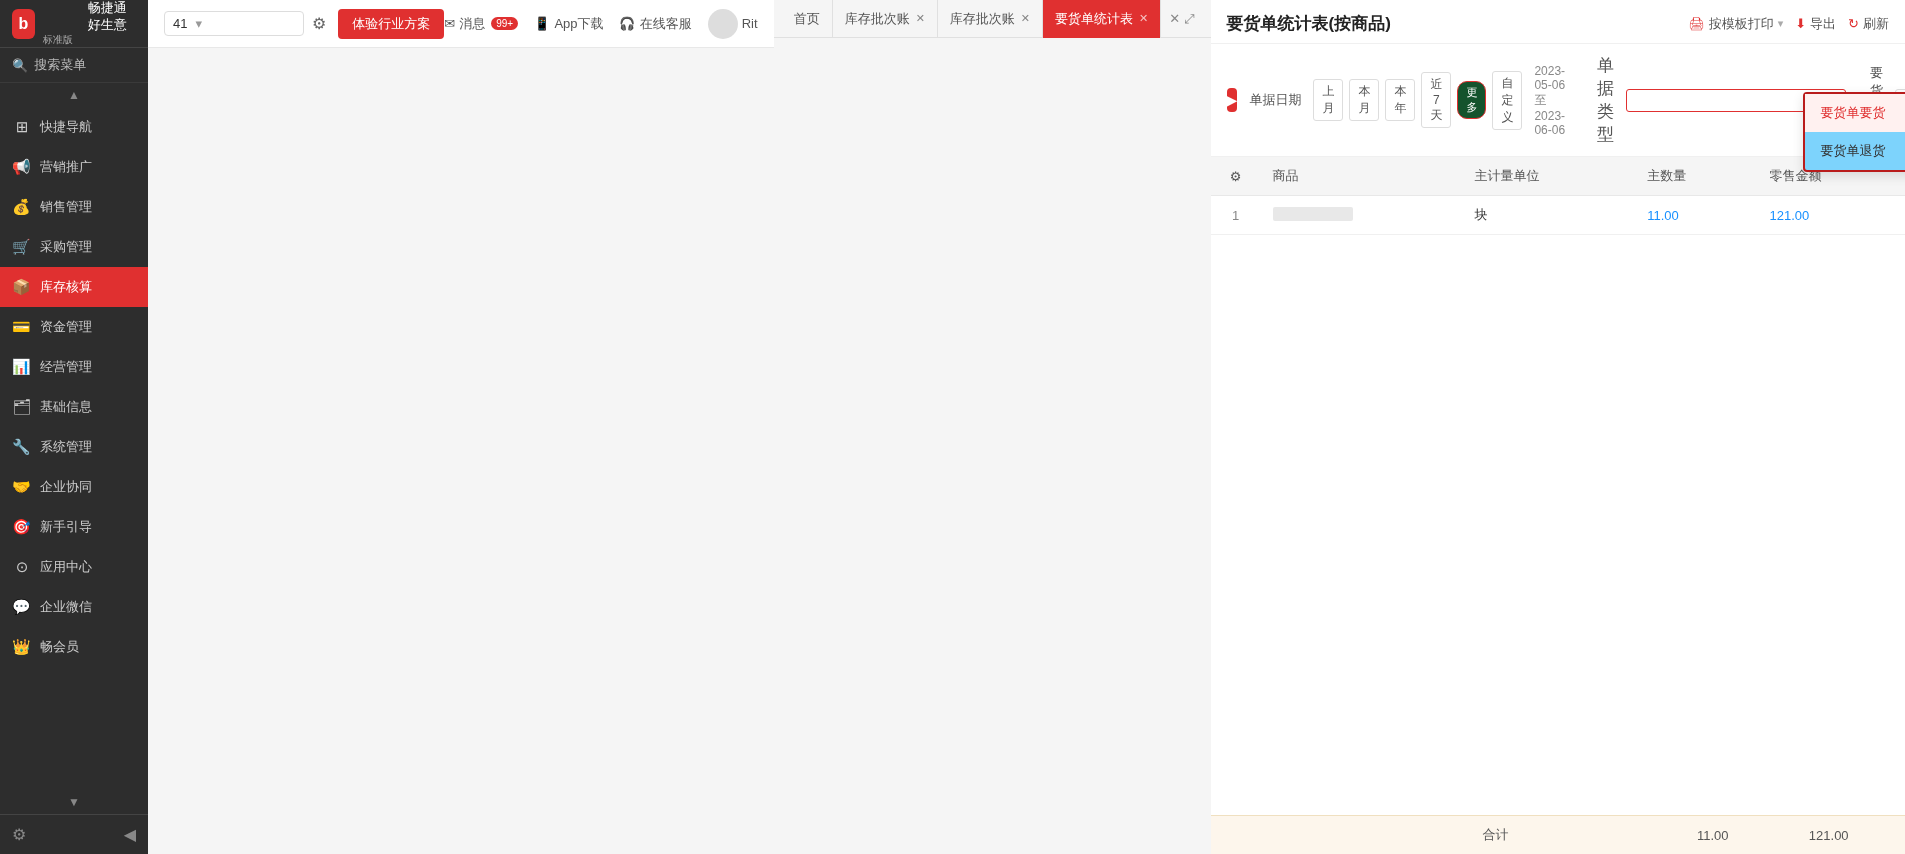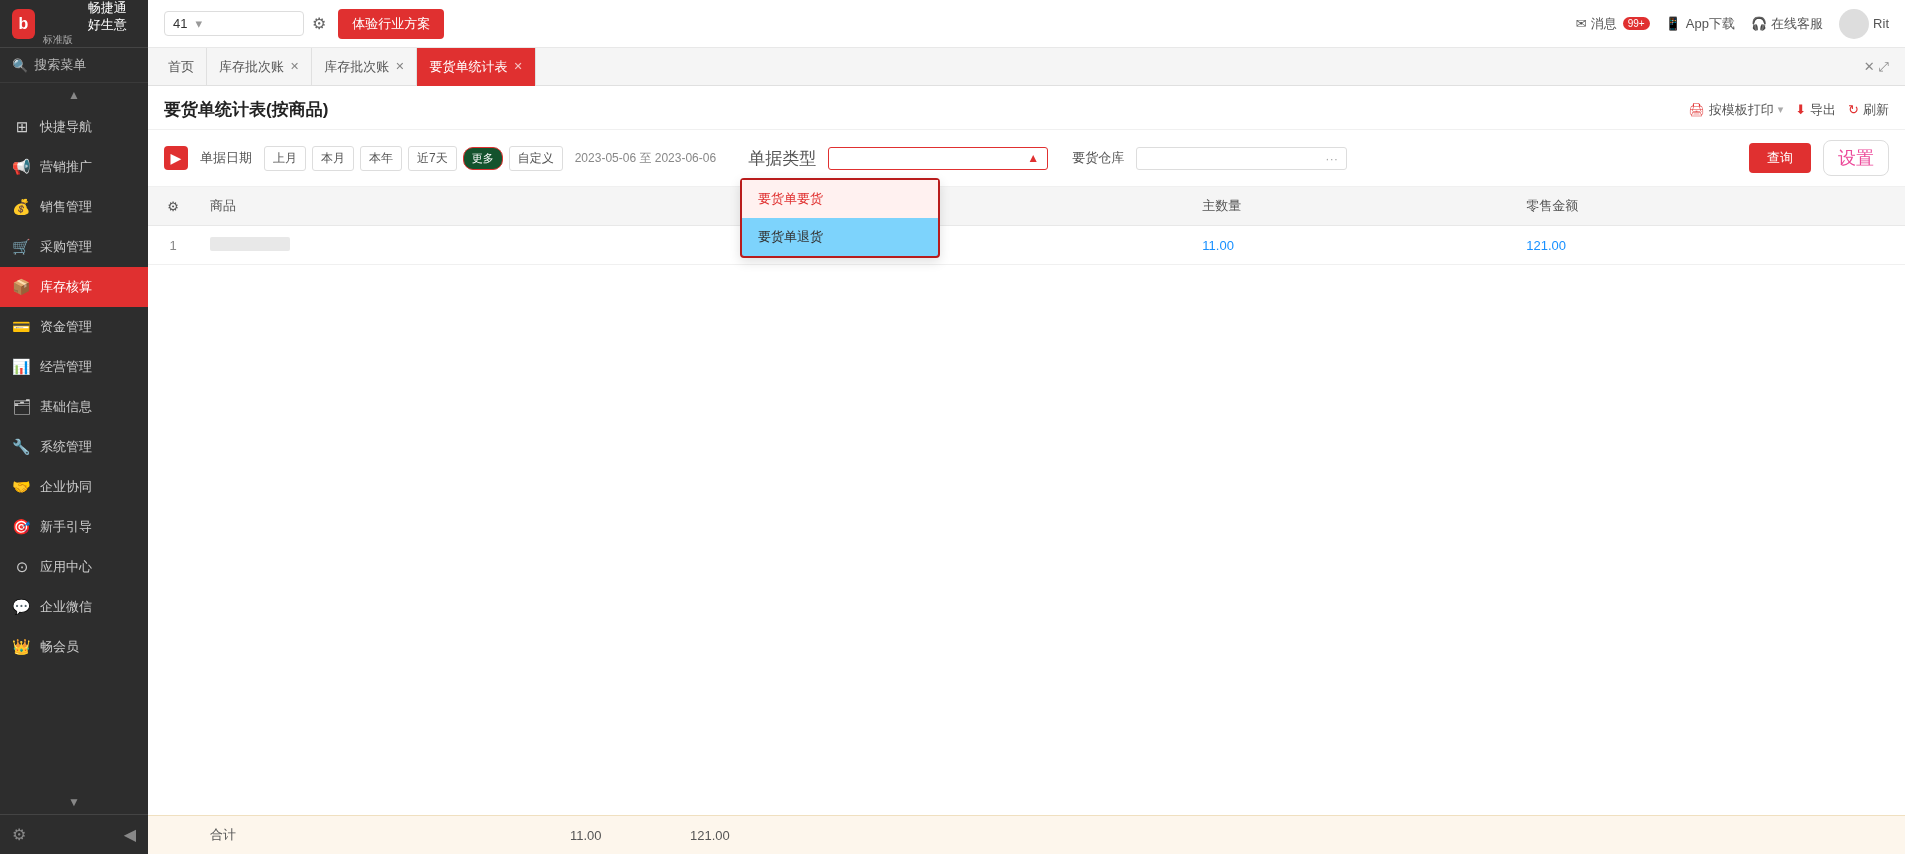--- a/index.html
+++ b/index.html
@@ -67,21 +67,21 @@
       justify-content: space-between;
       padding: 10px 12px;
       border-top: 1px solid #444;
     }
     .sidebar-footer .icon { font-size: 16px; color: #888; cursor: pointer; }
 
     
     .main-area {
       flex: 1;
       display: flex;
-      flex-direction: column;
+      flex-direction: row;
       overflow: hidden;
     }
 
     
     .top-header {
       background: #fff;
       display: flex;
       align-items: center;
       padding: 0 16px;
       height: 48px;
@@ -393,20 +393,21 @@
     }
     .footer-cells {
       display: flex;
       align-items: center;
       width: 100%;
     }
     .footer-cell {
       padding: 0 12px;
       font-size: 13px;
       color: #555;
+      text-align: right;
     }
     .footer-cell.label { width: 50px; text-align: center; }
     .footer-cell.total-label { min-width: 260px; }
     .footer-cell.unit { min-width: 100px; }
     .footer-cell.qty { min-width: 120px; }
     .footer-cell.amount { min-width: 120px; }
 
     
     .sidebar-scroll-up, .sidebar-scroll-down {
       display: flex; align-items: center; justify-content: center;

